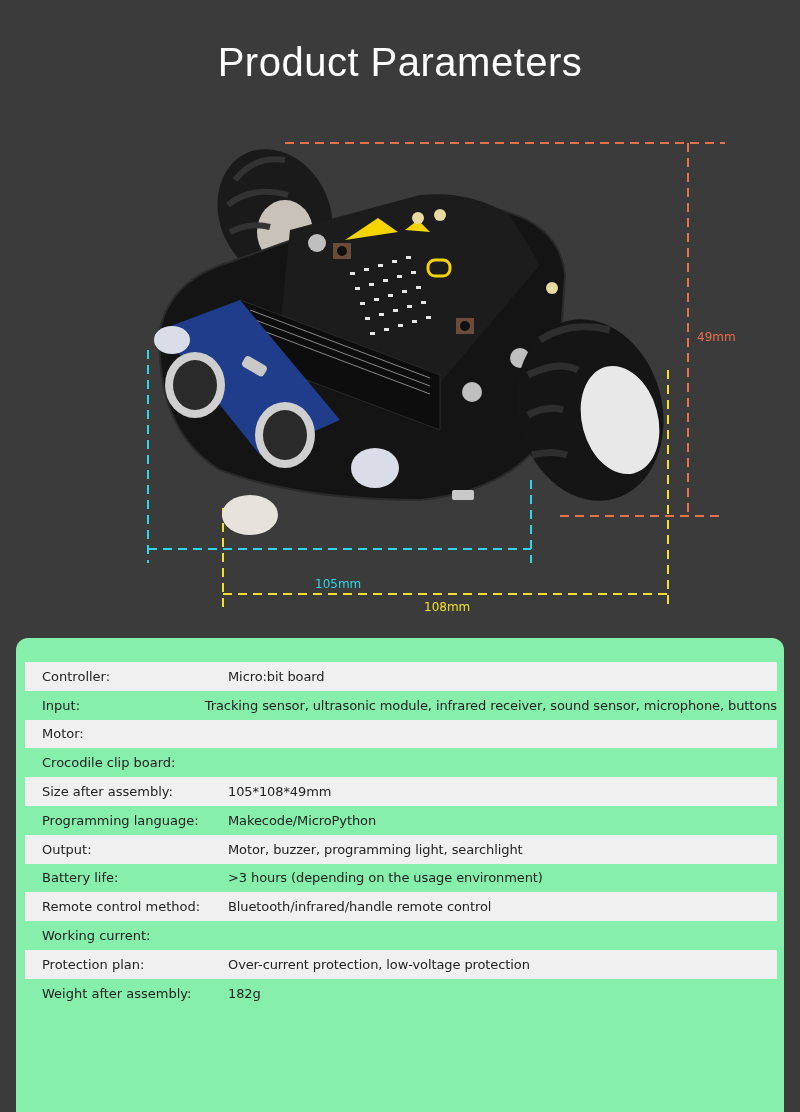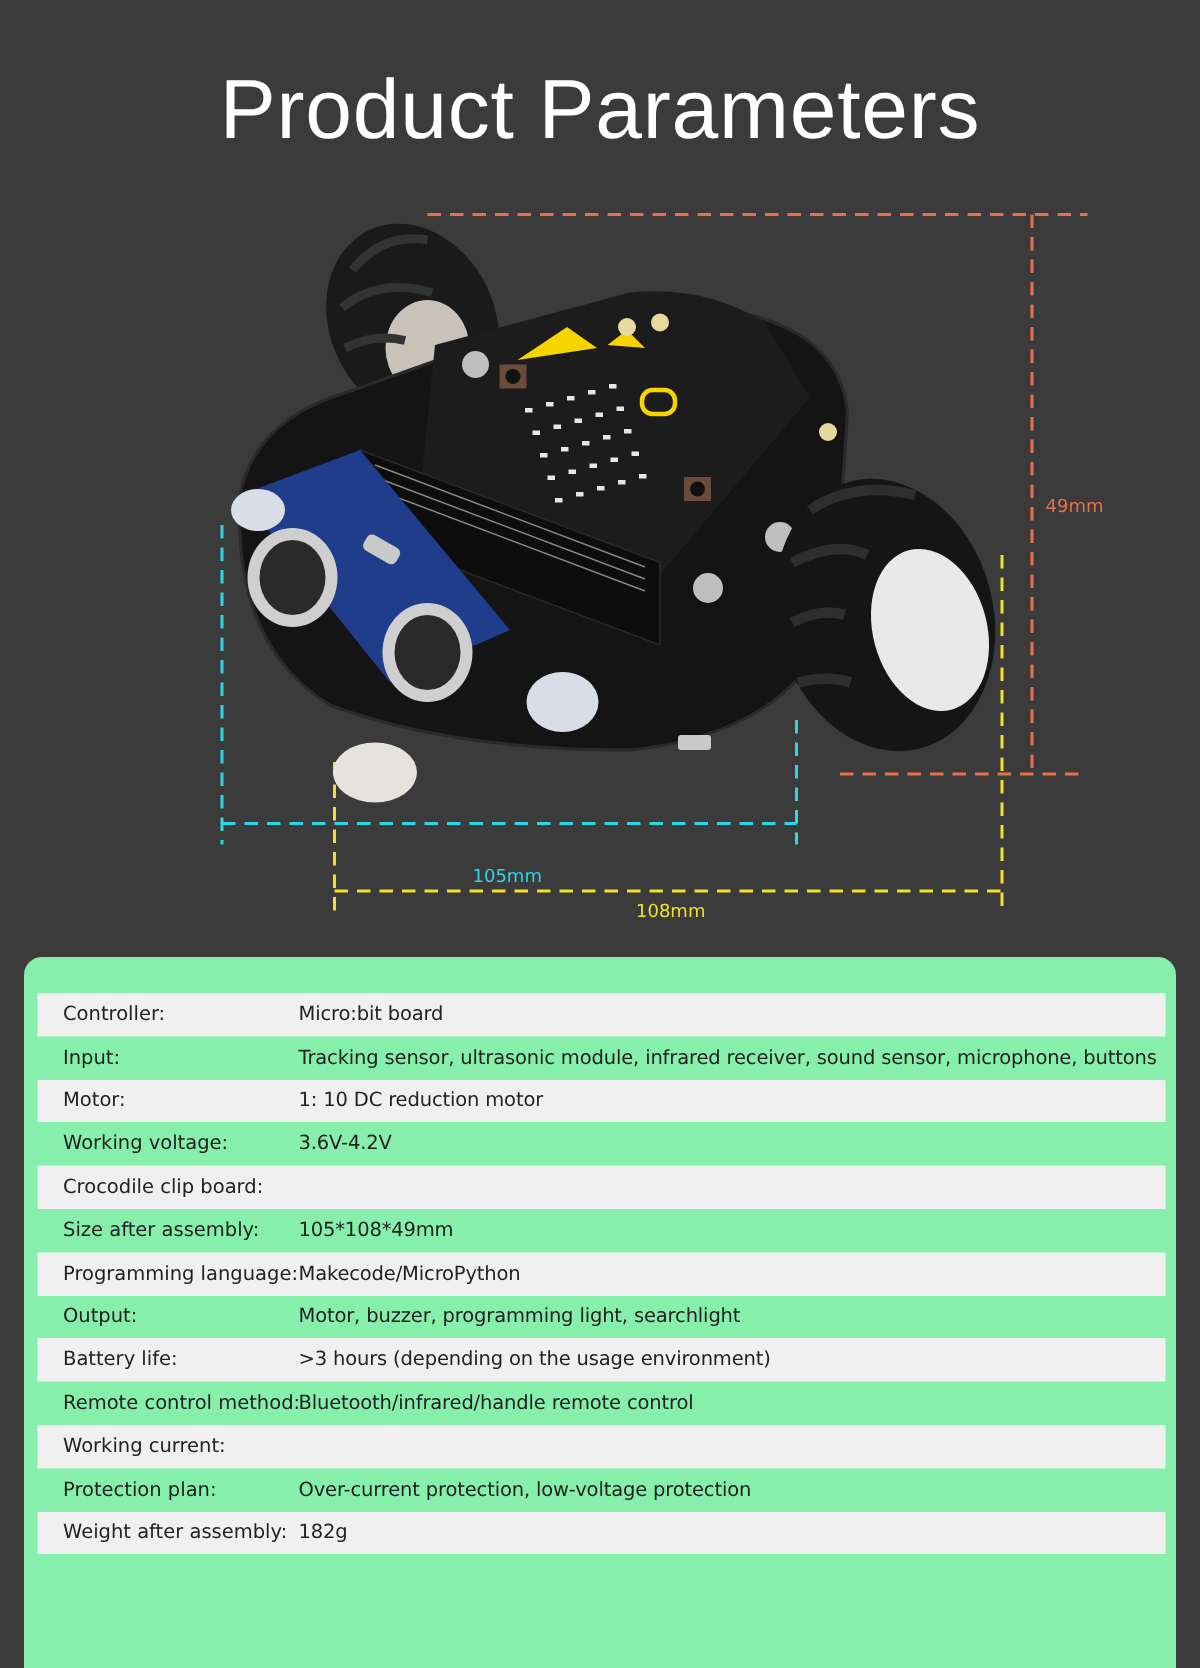--- a/index.html
+++ b/index.html
@@ -1,21 +1,21 @@
 <!DOCTYPE html>
 <html><head>
 <meta charset="utf-8">
 <style>
   * { margin: 0; padding: 0; box-sizing: border-box; }
   html, body { width: 800px; height: 1112px; background: #3b3b3b; overflow: hidden; }
   body { position: relative; font-family: "Liberation Sans", sans-serif; }
 
   .title {
     position: absolute; left: 0; top: 40px; width: 800px; text-align: center;
-    color: #ffffff; font-size: 56px; font-weight: normal; letter-spacing: 0.5px;
+    color: #ffffff; font-size: 40px; font-weight: normal; letter-spacing: 0.5px;
     font-family: "Liberation Sans", sans-serif;
   }
 
   .figure { position: absolute; left: 0; top: 130px; width: 800px; height: 500px; }
   .figure svg { position: absolute; left: 0; top: 0; }
 
   .dim-label {
     position: absolute; font-size: 12px; font-family: "DejaVu Sans", sans-serif;
   }
   .dim-105 { left: 315px; top: 447px; color: #2ed6e6; }
@@ -26,21 +26,21 @@
     position: absolute; left: 16px; top: 638px; width: 768px; height: 562px;
     background: #86efac; border-radius: 12px;
   }
   .spec-table { position: absolute; left: 9px; top: 24px; width: 752px; }
   .spec-row {
     height: 28.8px; display: flex; align-items: center;
     font-family: "DejaVu Sans", sans-serif; font-size: 13px; color: #222;
   }
   .spec-row:nth-child(odd) { background: #f0f0f0; }
   .spec-row .key { width: 174px; padding-left: 17px; white-space: nowrap; }
-  .spec-row .val { flex: 1; white-space: nowrap; letter-spacing: -0.1px; }
+  .spec-row .val { flex: 1; white-space: nowrap; letter-spacing: -0.1px; margin-left: 29px; }
 </style>
 </head>
 <body>
 
 <h1 class="title">Product Parameters</h1>
 
 <div class="figure">
   <svg width="800" height="500" viewBox="0 130 800 500">
 
     <g stroke="#e8704a" stroke-width="2" stroke-dasharray="9,6" fill="none">
@@ -156,25 +156,20 @@
     <div class="spec-row">
         <span class="key">Controller:</span>
         <span class="val">Micro:bit board</span>
       </div>
     <div class="spec-row">
         <span class="key">Input:</span>
         <span class="val">Tracking sensor, ultrasonic module, infrared receiver, sound sensor, microphone, buttons</span>
       </div>
     <div class="spec-row">
         <span class="key">Motor:</span>
-        <span class="val">1: 10 DC reduction motor</span>
-      </div>
-    <div class="spec-row">
-        <span class="key">Working voltage:</span>
-        <span class="val">3.6V-4.2V</span>
       </div>
     <div class="spec-row">
         <span class="key">Crocodile clip board:</span>
       </div>
     <div class="spec-row">
         <span class="key">Size after assembly:</span>
         <span class="val">105*108*49mm</span>
       </div>
     <div class="spec-row">
         <span class="key">Programming language:</span>

